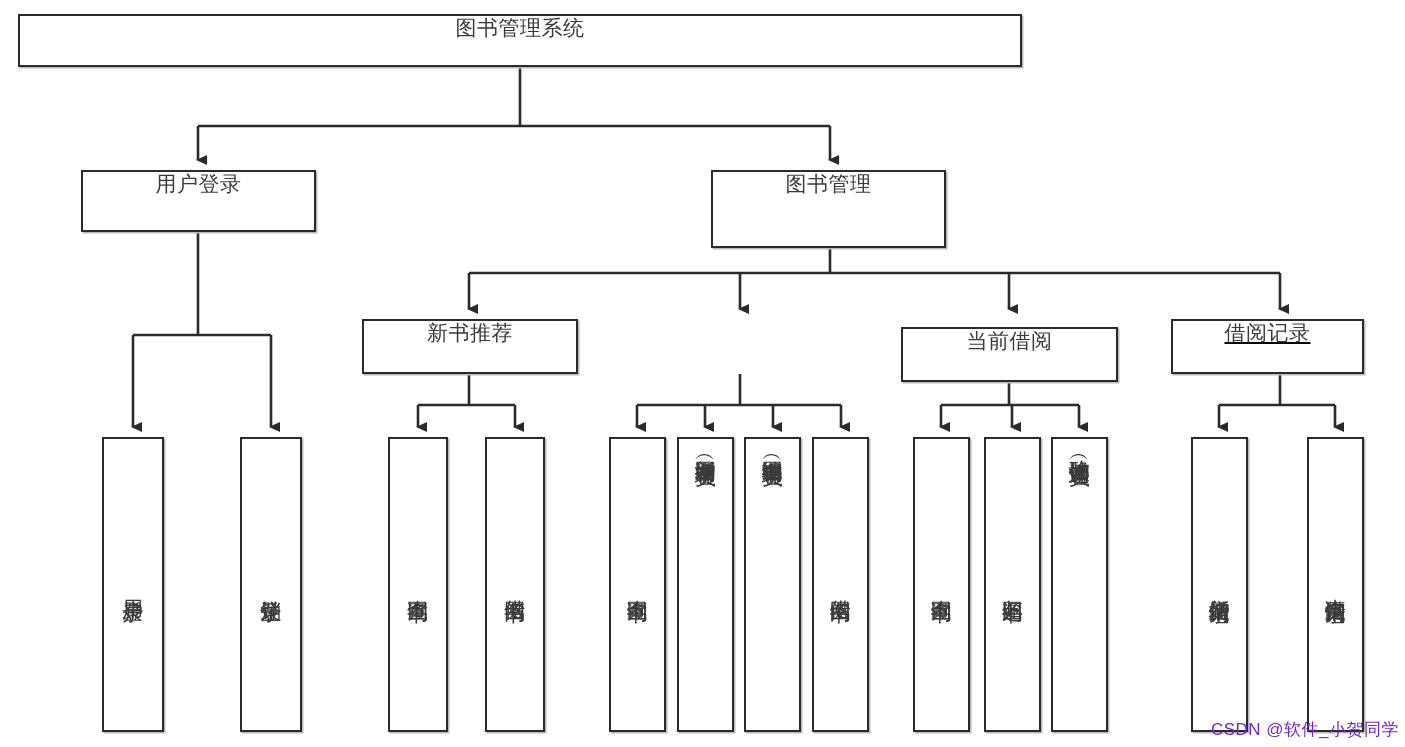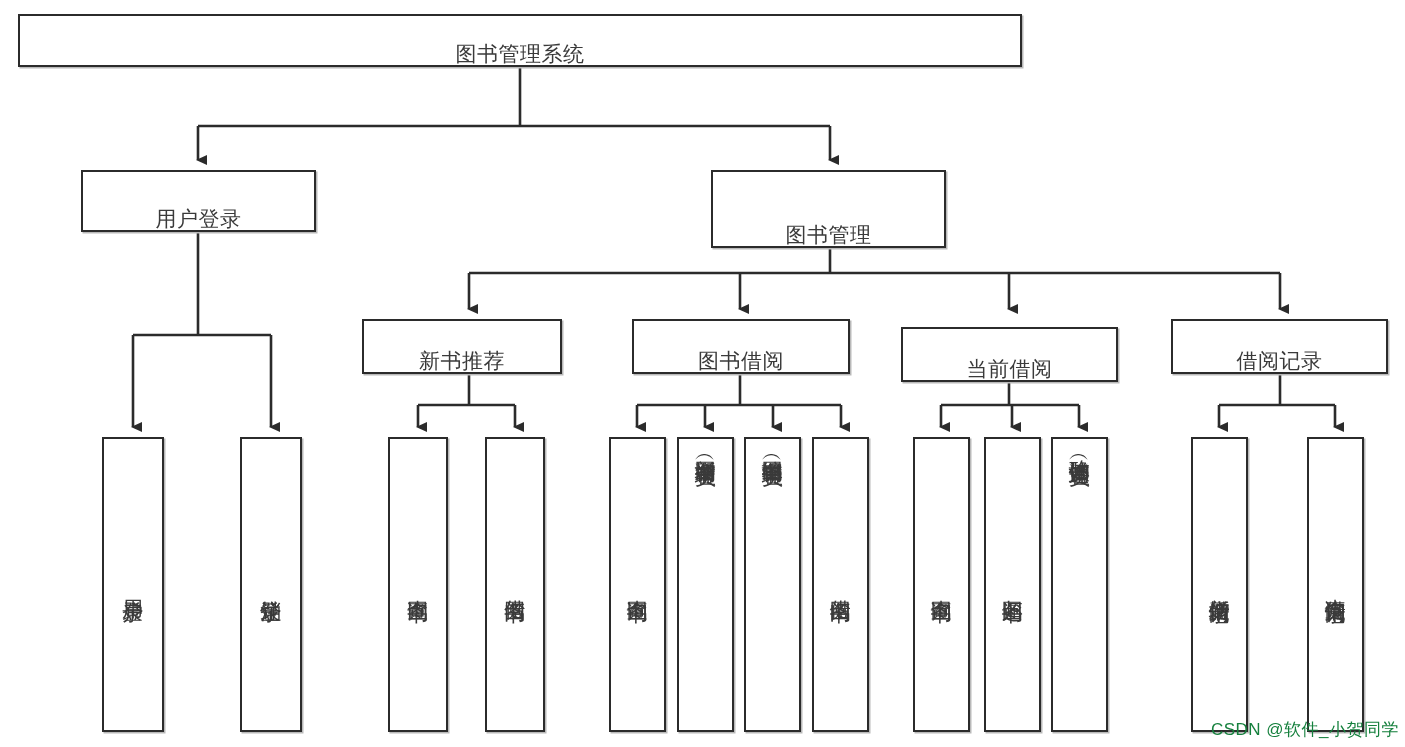--- a/index.html
+++ b/index.html
@@ -21,21 +21,21 @@
     width: 1405px;
     height: 747px;
   }
   .node-box {
     position: absolute;
     box-sizing: border-box;
     background: #ffffff;
     border: 2px solid #2b2b2b;
     box-shadow: 1.5px 1.5px 0 0 #b9b9b9;
     display: flex;
-    align-items: flex-end;
+    align-items: flex-start;
     justify-content: center;
   }
   .node-label-h {
     font-size: 21px;
     color: #3a3a3a;
     line-height: 1.1;
     white-space: nowrap;
     letter-spacing: 0.5px;
   }
   .node-label-v {
@@ -62,21 +62,21 @@
     top: 0;
     width: 1405px;
     height: 747px;
     pointer-events: none;
   }
   #watermark {
     position: absolute;
     right: 6px;
     bottom: 6px;
     font-size: 17px;
-    color: #15803d;
+    color: #6d28d9;
     white-space: nowrap;
     letter-spacing: 0.5px;
   }
 </style>
 </head>
 <body>
 
 <div id="diagram-root">
 
   <svg id="connectors" viewBox="0 0 1405 747" width="1405" height="747">
@@ -133,30 +133,27 @@
     <span class="node-label-h">图书管理系统</span>
   </div>
 
   <div class="node-box" style="left:81px; top:170px; width:235px; height:62px;">
     <span class="node-label-h">用户登录</span>
   </div>
   <div class="node-box" style="left:711px; top:170px; width:235px; height:78px;">
     <span class="node-label-h">图书管理</span>
   </div>
 
-  <div class="node-box" style="left:362px; top:319px; width:200px; height:55px;">
+  <div class="node-box" style="left:362px; top:319px; width:216px; height:55px;">
     <span class="node-label-h">新书推荐</span>
-  </div>
-  <div class="node-box" style="left:632px; top:319px; width:218px; height:55px;">
-    <span class="node-label-h">图书借阅</span>
   </div>
   <div class="node-box" style="left:901px; top:319px; width:217px; height:55px;margin-top:8px;">
     <span class="node-label-h">当前借阅</span>
   </div>
-  <div class="node-box" style="left:1171px; top:319px; width:217px; height:55px;">
+  <div class="node-box" style="left:1171px; top:319px; width:193px; height:55px;text-decoration:underline;">
     <span class="node-label-h">借阅记录</span>
   </div>
 
   <div class="node-box leaf-box centered" style="left:102px; top:437px; width:62px; height:295px;">
     <span class="node-label-v">用户登录</span>
   </div>
   <div class="node-box leaf-box centered" style="left:240px; top:437px; width:62px; height:295px;">
     <span class="node-label-v">注销登录</span>
   </div>
 

